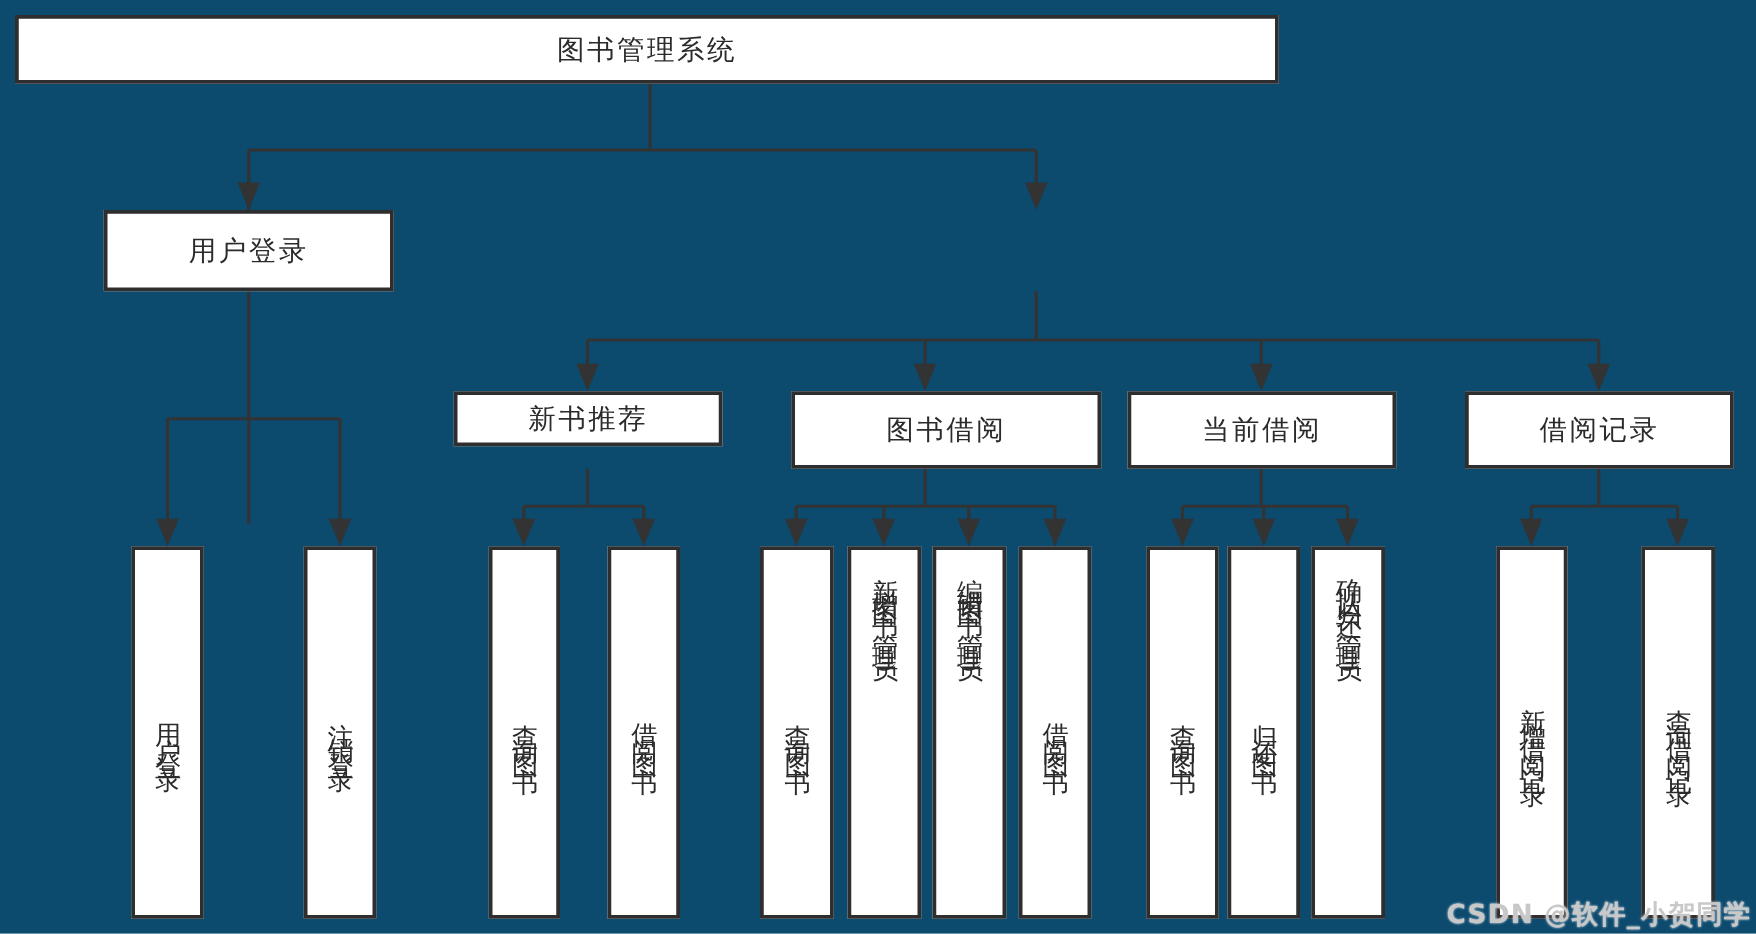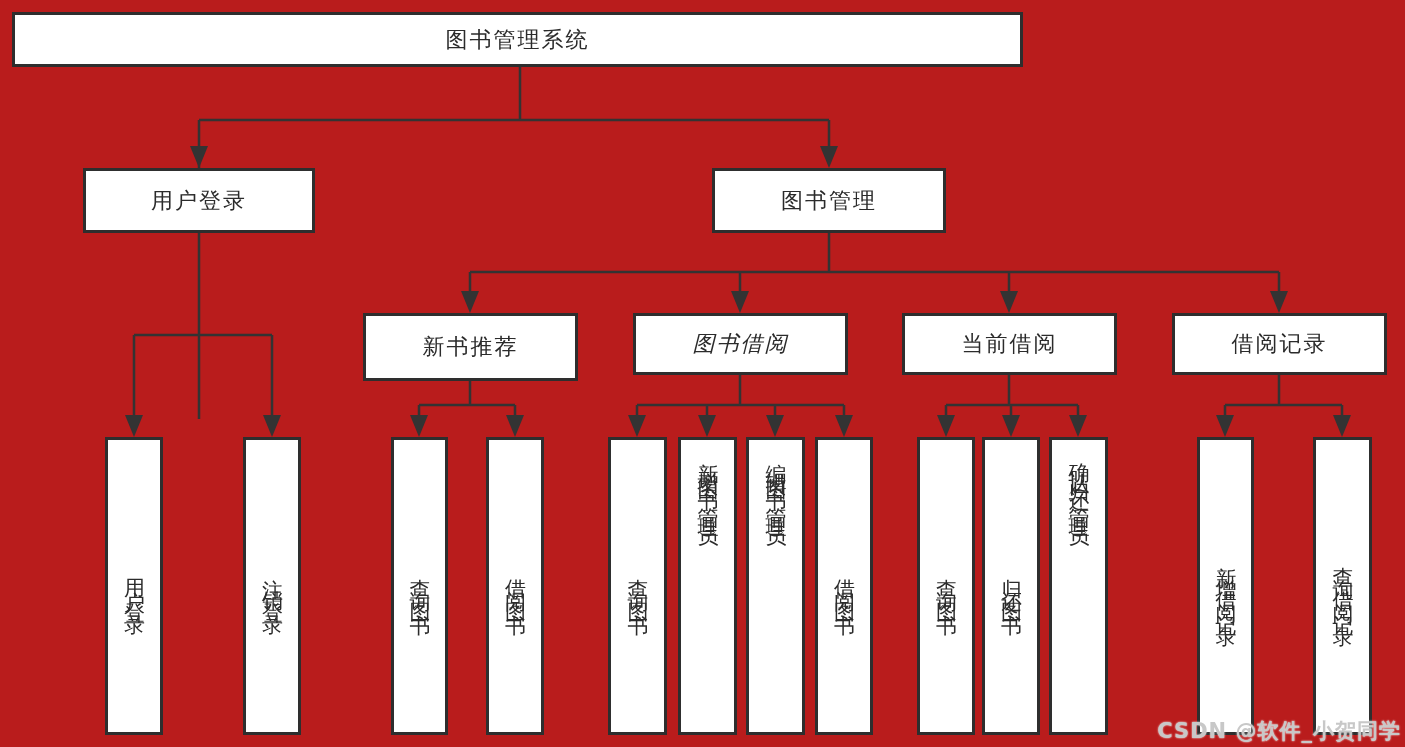--- a/index.html
+++ b/index.html
@@ -1,20 +1,20 @@
 <!DOCTYPE html>
 <html><head>
 <meta charset="utf-8">
 <style>
   html, body { margin: 0; padding: 0; background: #ffffff; }
   .canvas {
     position: relative;
     width: 1405px;
     height: 747px;
-    background: #b91c1c;
+    background: #0c4a6e;
     font-family: "DejaVu Sans", sans-serif;
     overflow: hidden;
   }
   svg.wires { position: absolute; left: 0; top: 0; }
   .node {
     position: absolute;
     box-sizing: border-box;
     background: #ffffff;
     border: 3px solid #2e2e2e;
     display: flex;
@@ -94,28 +94,25 @@
     </g>
   </svg>
 
   <div class="node" style="left:12px; top:12px; width:1011px; height:55px;">
     <span>图书管理系统</span>
   </div>
 
   <div class="node" style="left:83px; top:168px; width:232px; height:65px;">
     <span>用户登录</span>
   </div>
-  <div class="node" style="left:712px; top:168px; width:234px; height:65px;">
-    <span>图书管理</span>
-  </div>
 
-  <div class="node" style="left:363px; top:313px; width:215px; height:68px;">
+  <div class="node" style="left:363px; top:313px; width:215px; height:44px;">
     <span>新书推荐</span>
   </div>
-  <div class="node" style="left:633px; top:313px; width:215px; height:62px;font-style:italic;">
+  <div class="node" style="left:633px; top:313px; width:248px; height:62px;">
     <span>图书借阅</span>
   </div>
   <div class="node" style="left:1172px; top:313px; width:215px; height:62px;">
     <span>借阅记录</span>
   </div>
   <div class="node" style="left:902px; top:313px; width:215px; height:62px;">
     <span>当前借阅</span>
   </div>
 
   <div class="leaf" style="left:105px; top:437px; width:58px; height:298px;">

